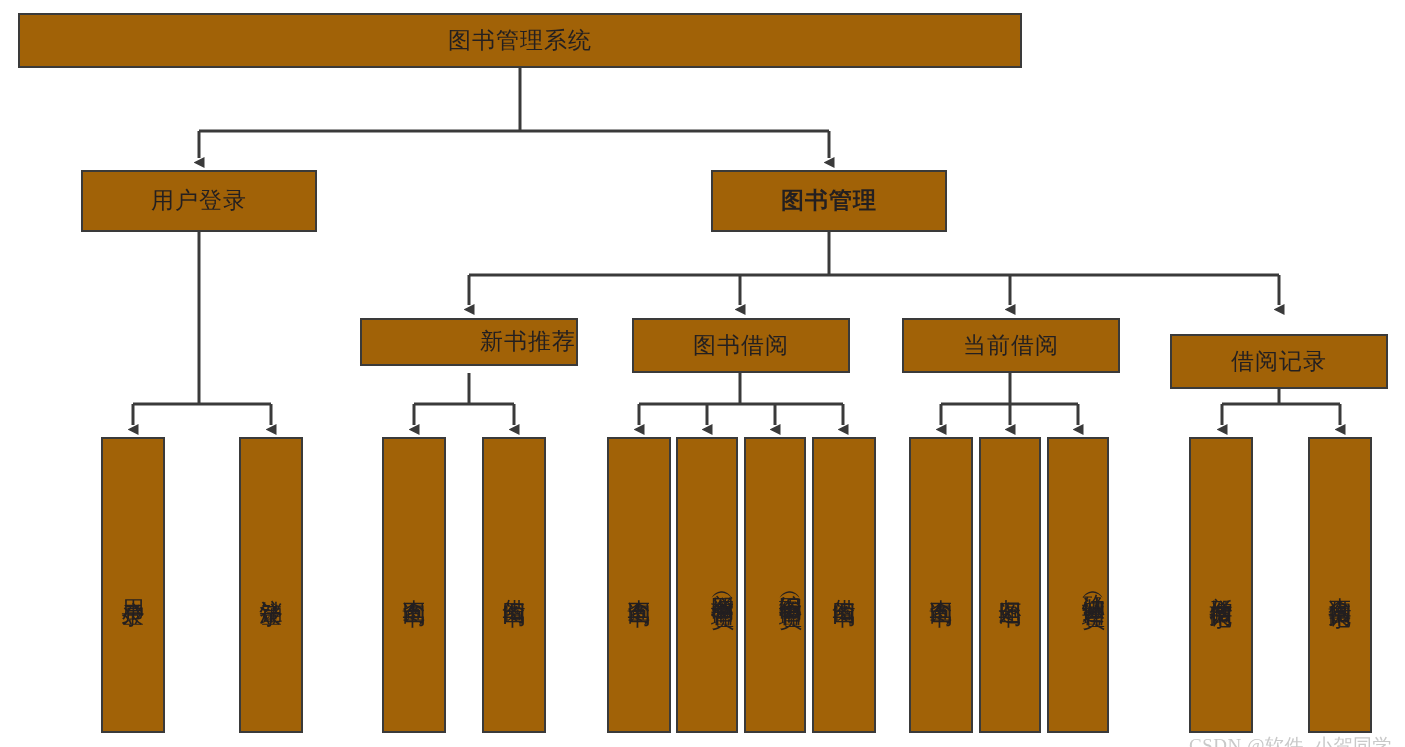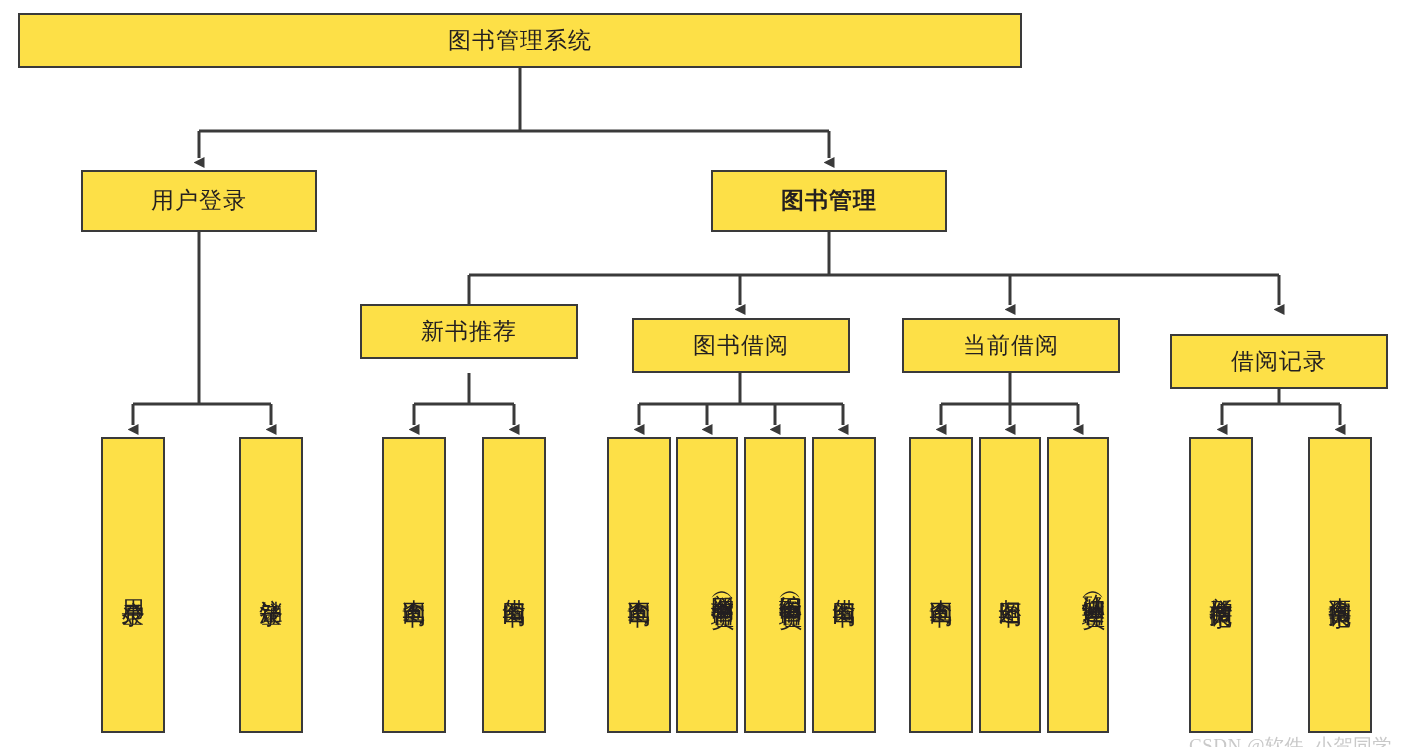--- a/index.html
+++ b/index.html
@@ -23,21 +23,21 @@
     position: absolute;
     left: 0;
     top: 0;
     width: 1405px;
     height: 747px;
     pointer-events: none;
   }
   .node {
     position: absolute;
     box-sizing: border-box;
-    background: #fde047;
+    background: #a16207;
     border: 2.5px solid #3a3a3a;
     display: flex;
     align-items: center;
     justify-content: center;
     color: #231f20;
     text-align: center;
     line-height: 1.18;
   }
   .node.horiz {
     font-size: 23px;
@@ -129,21 +129,21 @@
     <span class="lbl">图书管理系统</span>
   </div>
 
   <div class="node horiz" style="left:81px; top:170px; width:236px; height:62px;">
     <span class="lbl">用户登录</span>
   </div>
   <div class="node horiz" style="left:711px; top:170px; width:236px; height:62px;font-weight:bold;">
     <span class="lbl">图书管理</span>
   </div>
 
-  <div class="node horiz" style="left:360px; top:304px; width:218px; height:55px;">
+  <div class="node horiz" style="left:360px; top:318px; width:218px; height:48px;justify-content:flex-end;">
     <span class="lbl">新书推荐</span>
   </div>
   <div class="node horiz" style="left:902px; top:318px; width:218px; height:55px;">
     <span class="lbl">当前借阅</span>
   </div>
   <div class="node horiz" style="left:632px; top:318px; width:218px; height:55px;">
     <span class="lbl">图书借阅</span>
   </div>
   <div class="node horiz" style="left:1170px; top:318px; width:218px; height:55px;margin-top:16px;">
     <span class="lbl">借阅记录</span>

